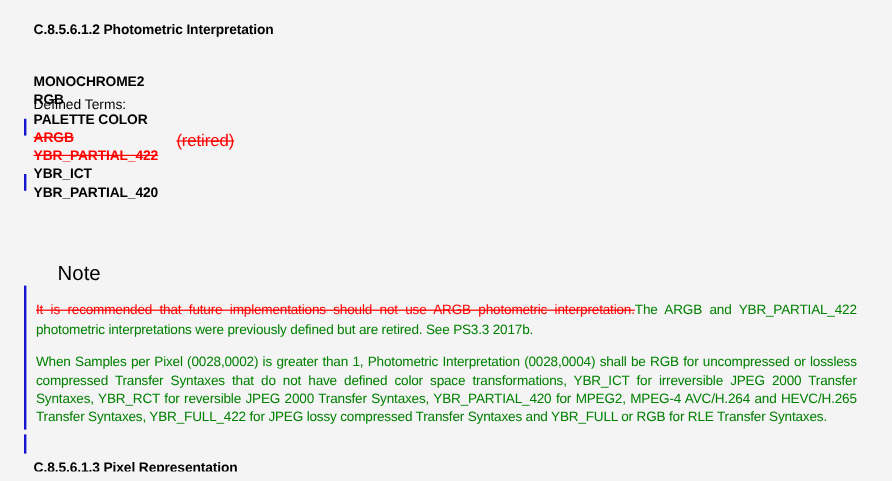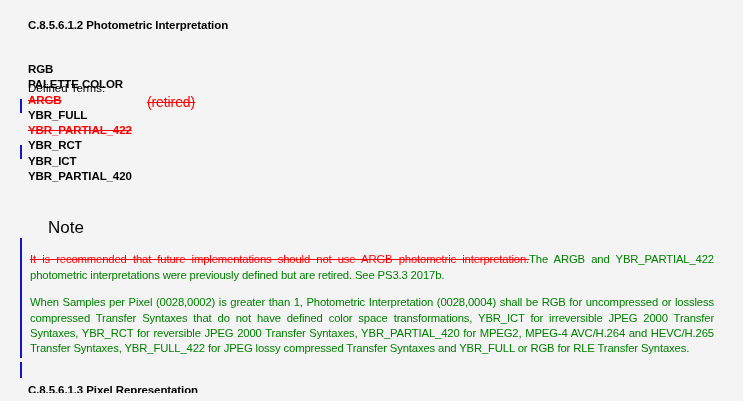--- a/index.html
+++ b/index.html
@@ -143,37 +143,34 @@
 <body>
 
 <div class="page">
 
   <h1 class="section-heading">C.8.5.6.1.2 Photometric Interpretation</h1>
 
   <div class="defined-terms-label">Defined Terms:</div>
 
   <div class="terms-list">
     <div class="term-row">
+      <span class="term-label">MONOCHROME2</span>
+    </div>
+    <div class="term-row">
       <span class="term-label">RGB</span>
     </div>
     <div class="term-row">
       <span class="term-label">PALETTE COLOR</span>
     </div>
     <div class="term-row deleted">
       <span class="term-label">ARGB</span>
       <span class="term-note">(retired)</span>
     </div>
-    <div class="term-row">
-      <span class="term-label">YBR_FULL</span>
-    </div>
     <div class="term-row deleted">
       <span class="term-label">YBR_PARTIAL_422</span>
-    </div>
-    <div class="term-row">
-      <span class="term-label">YBR_RCT</span>
     </div>
     <div class="term-row">
       <span class="term-label">YBR_ICT</span>
     </div>
     <div class="term-row">
       <span class="term-label">YBR_PARTIAL_420</span>
     </div>
   </div>
 
   <div class="change-bar" style="top:99px; height:14px;"></div>

